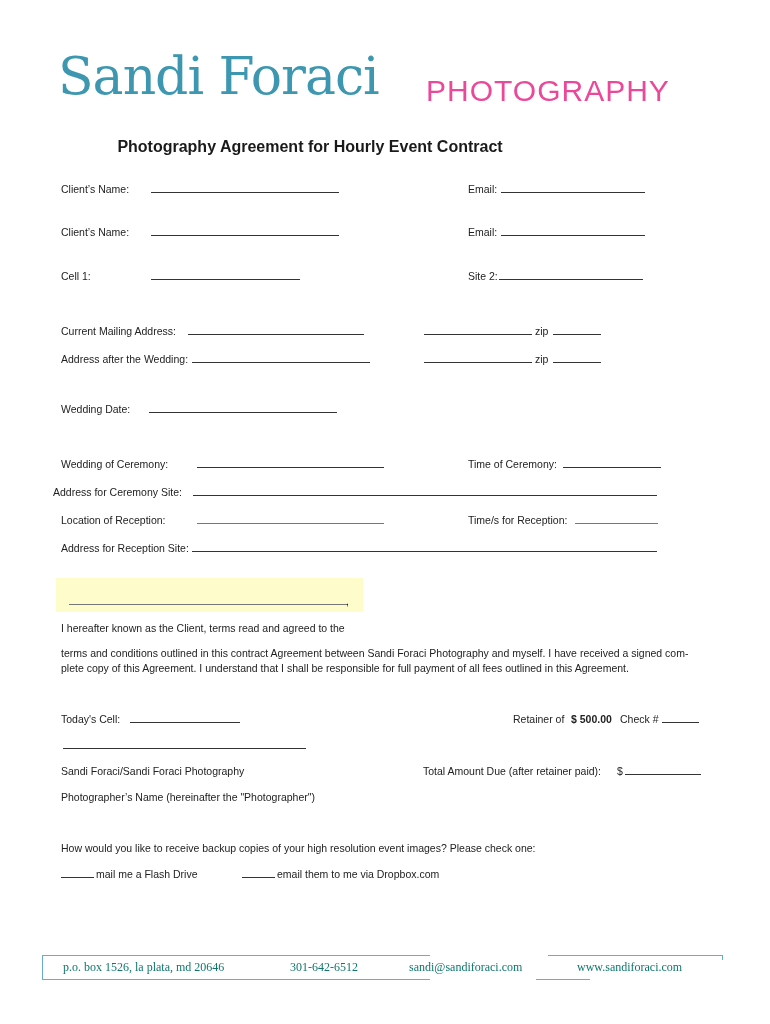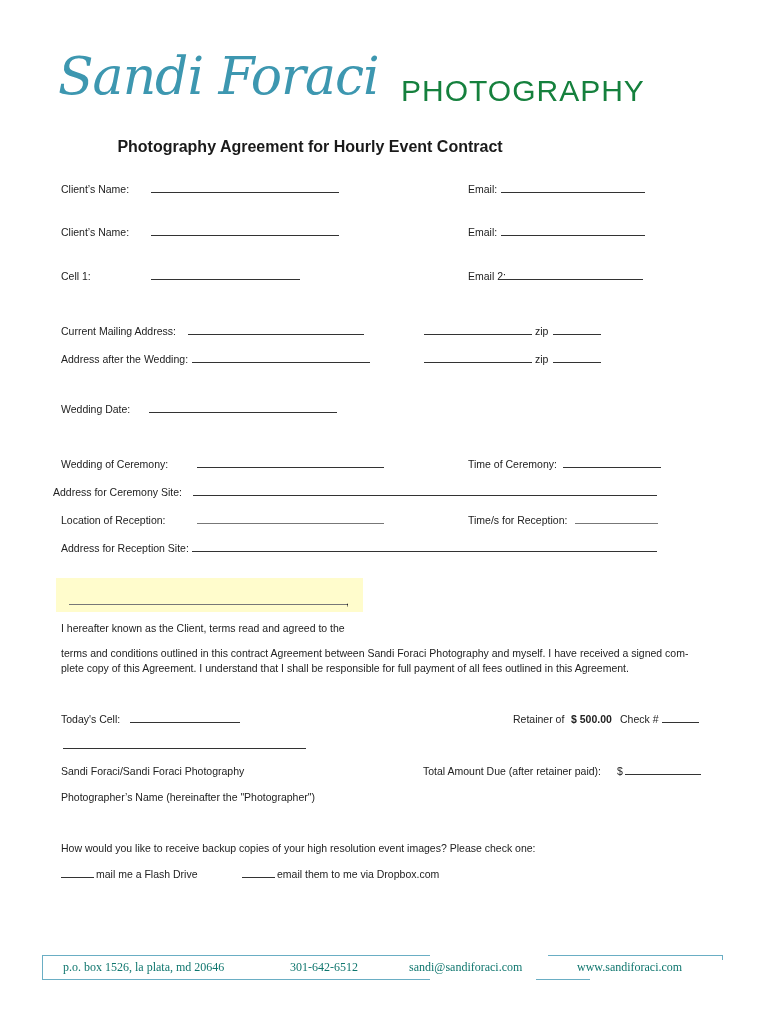--- a/index.html
+++ b/index.html
@@ -1,22 +1,22 @@
 <!DOCTYPE html>
 <html><head>
   <meta charset="utf-8">
   <style>
     html, body { margin: 0; padding: 0; background: #ffffff; }
     body { width: 770px; height: 1024px; position: relative; overflow: hidden;
       font-family: "Liberation Sans", sans-serif; color: #1a1a1a; }
     .abs { position: absolute; white-space: nowrap; }
     .logo-script { position: absolute; left: 58px; top: 46px; font-family: "DejaVu Serif", serif;
-      font-style: italic; font-size: 52px; color: #3d97b0; letter-spacing: -1px; line-height: 60px; }
-    .logo-word { position: absolute; left: 401px; top: 74px; font-family: "Liberation Sans", sans-serif;
-      font-size: 30px; color: #15803d; letter-spacing: 1px; line-height: 34px; }
+      font-size: 52px; color: #3d97b0; letter-spacing: -1px; line-height: 60px; }
+    .logo-word { position: absolute; left: 426px; top: 74px; font-family: "Liberation Sans", sans-serif;
+      font-size: 30px; color: #ec4899; letter-spacing: 1px; line-height: 34px; }
     .title { position: absolute; left: 0; width: 620px; top: 138px; text-align: center;
       font-family: "Liberation Sans", sans-serif; font-weight: bold; font-size: 16px; color: #1a1a1a; }
     .lbl { font-size: 10.5px; color: #222; line-height: 14px; }
     .line { position: absolute; height: 0; border-bottom: 1px solid #333; }
     .line.gray { border-bottom-color: #777; }
     .yellow-box { position: absolute; left: 56px; top: 578px; width: 307px; height: 34px; background: #fffccc; }
     .para { position: absolute; left: 61px; width: 660px; font-size: 10.5px; line-height: 15px; color: #222; }
     .bold { font-weight: bold; }
     .footer-text { font-family: Liberation Serif, serif; font-size: 12px; color: #0f766e; line-height: 16px; }
     .fborder { position: absolute; background: #6aaec4; }
@@ -36,21 +36,21 @@
 <span class="abs lbl" style="left:468px;top:182px">Email:</span>
 <div class="line" style="left:501px;top:192px;width:144px"></div>
 
 <span class="abs lbl" style="left:61px;top:225px">Client’s Name:</span>
 <div class="line" style="left:151px;top:235px;width:188px"></div>
 <span class="abs lbl" style="left:468px;top:225px">Email:</span>
 <div class="line" style="left:501px;top:235px;width:144px"></div>
 
 <span class="abs lbl" style="left:61px;top:269px">Cell 1:</span>
 <div class="line" style="left:151px;top:279px;width:149px"></div>
-<span class="abs lbl" style="left:468px;top:269px">Email 2:</span>
+<span class="abs lbl" style="left:468px;top:269px">Site 2:</span>
 <div class="line" style="left:499px;top:279px;width:144px"></div>
 
 <span class="abs lbl" style="left:61px;top:324px">Current Mailing Address:</span>
 <div class="line" style="left:188px;top:334px;width:176px"></div>
 <div class="line" style="left:424px;top:334px;width:108px"></div>
 <span class="abs lbl" style="left:535px;top:324px">zip</span>
 <div class="line" style="left:553px;top:334px;width:48px"></div>
 
 <span class="abs lbl" style="left:61px;top:352px">Address after the Wedding:</span>
 <div class="line" style="left:192px;top:362px;width:178px"></div>

